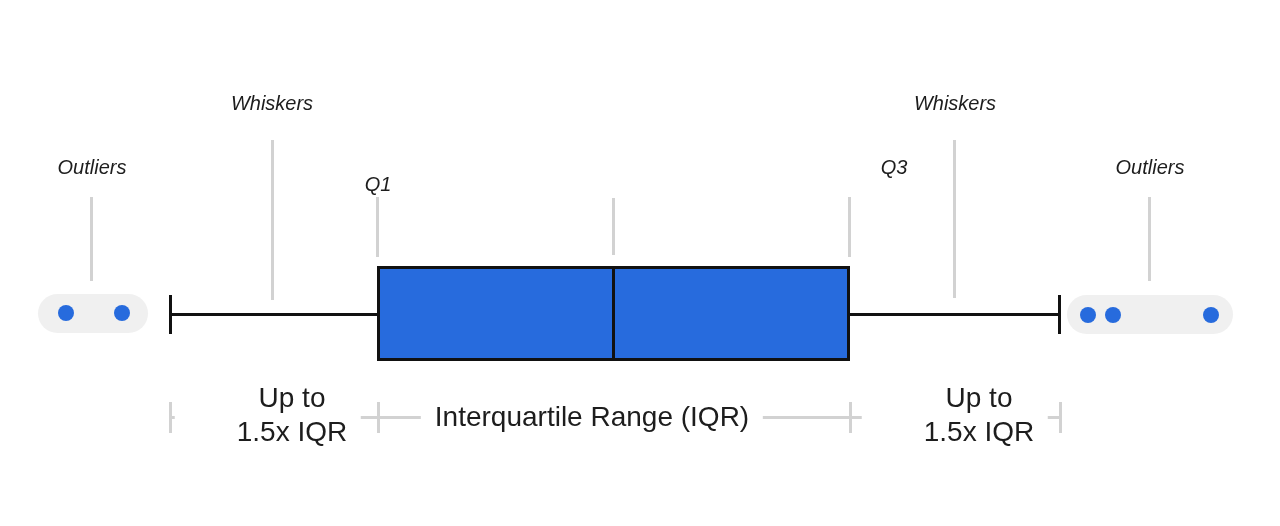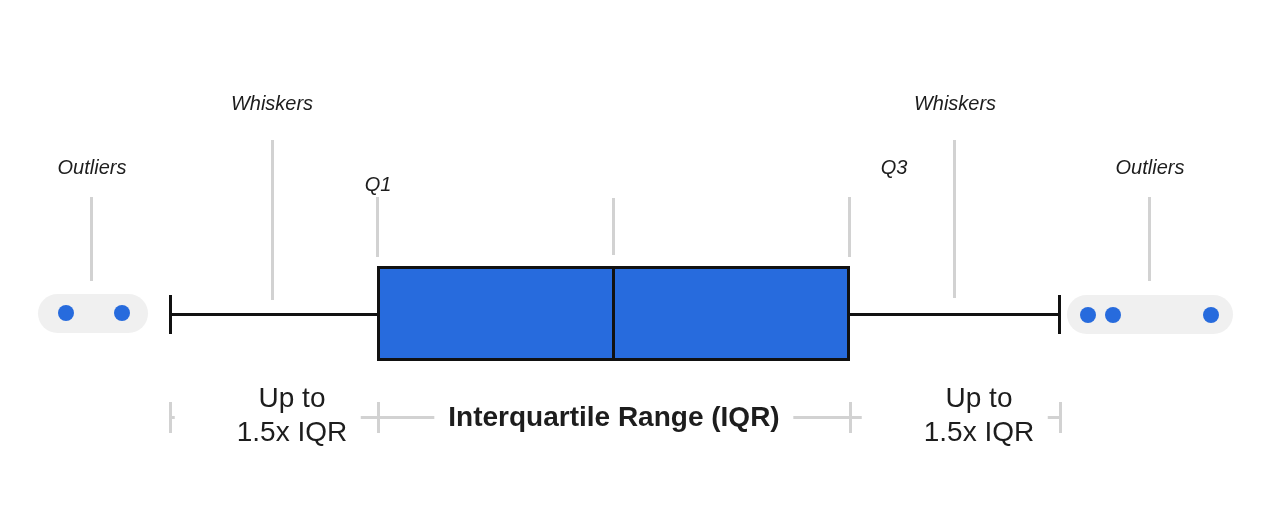--- a/index.html
+++ b/index.html
@@ -145,19 +145,19 @@
   <div class="bracket-line"></div>
   <div class="tick" style="left:169px;"></div>
   <div class="tick" style="left:377px;"></div>
   <div class="tick" style="left:849px;"></div>
   <div class="tick" style="left:1059px;"></div>
 
   <div class="bottomlabel" style="left:268px; top:381px;">
     <span>Up to</span>
     <span>1.5x IQR</span>
   </div>
-  <div class="bottomlabel" style="left:614px; top:400px;font-weight:bold;">Interquartile Range (IQR)</div>
+  <div class="bottomlabel" style="left:592px; top:400px;">Interquartile Range (IQR)</div>
   <div class="bottomlabel" style="left:955px; top:381px;">
     <span>Up to</span>
     <span>1.5x IQR</span>
   </div>
 
 </div>
 
 </body></html>

